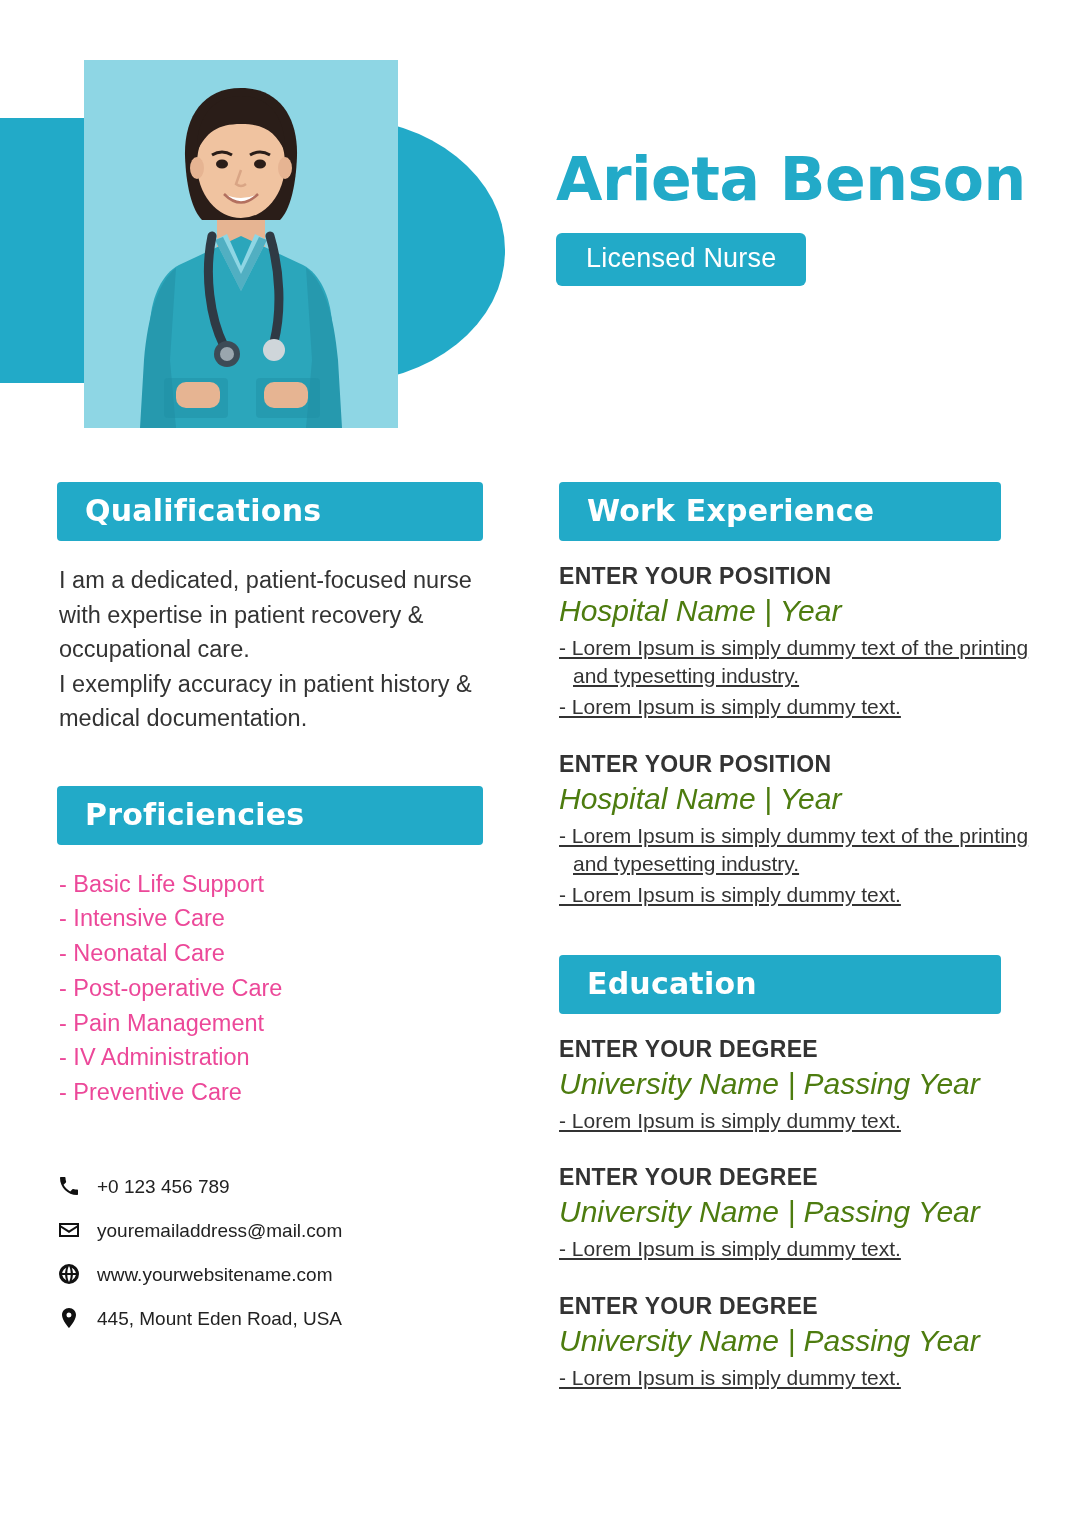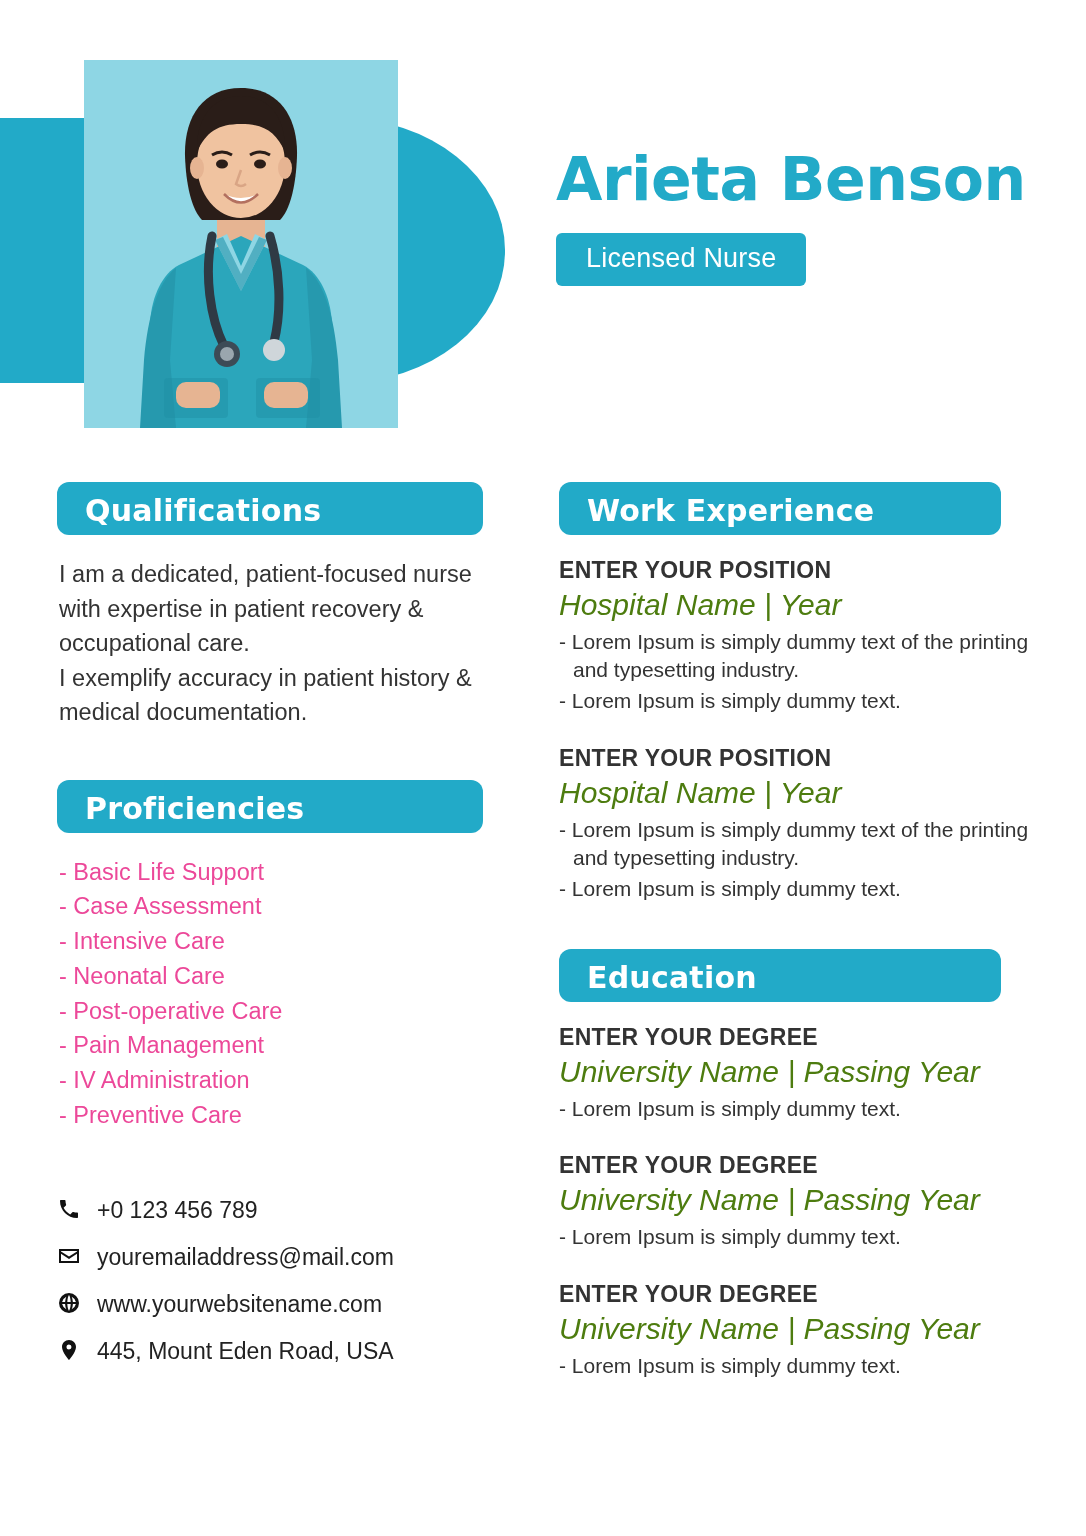--- a/index.html
+++ b/index.html
@@ -85,22 +85,22 @@
   }
   .col-right {
     position: absolute;
     left: 559px;
     top: 482px;
     width: 470px;
   }
 
   .section-bar {
     background: #22aac8;
-    border-radius: 12px;
-    padding: 12px 28px 8px 28px;
+    border-radius: 4px;
+    padding: 12px 28px 14px 28px;
     margin-bottom: 22px;
   }
   .section-bar h2 {
     font-family: "DejaVu Sans", sans-serif;
     font-weight: bold;
     font-size: 30px;
     color: #ffffff;
     letter-spacing: 0.2px;
     line-height: 1.1;
   }
@@ -121,23 +121,23 @@
     color: #ec4899;
     padding-left: 2px;
   }
 
   .spacer-lg { height: 50px; }
 
   
   .contact-list { list-style: none; margin-top: 14px; }
   .contact-item {
     display: flex;
-    align-items: flex-start;
+    align-items: flex-end;
     margin-bottom: 20px;
-    font-size: 23px;
+    font-size: 19px;
     color: #222222;
   }
   .contact-icon {
     width: 40px;
     flex: 0 0 40px;
     display: flex;
     align-items: center;
     justify-content: flex-start;
     color: #111111;
   }
@@ -159,20 +159,21 @@
     font-style: italic;
   }
   .entry-bullets { list-style: none; }
   .entry-bullets li {
     font-size: 21px;
     color: #333333;
     line-height: 1.33;
     padding-left: 14px;
     text-indent: -14px;
     margin-bottom: 3px;
+    text-decoration: underline;
   }
 </style>
 </head>
 <body>
 
 <div class="page">
 
   <div class="deco-left-block"></div>
   <div class="deco-circle"></div>
 
@@ -236,21 +237,20 @@
     <div class="para" style="white-space:pre-line;">I am a dedicated, patient-focused nurse with expertise in patient recovery &amp; occupational care.
 I exemplify accuracy in patient history &amp; medical documentation.</div>
 
     <div class="spacer-lg"></div>
 
     <div class="section-bar bar-w-left">
       <h2>Proficiencies</h2>
     </div>
     <ul class="skills">
       <li>- Basic Life Support</li>
-      <li>- Case Assessment</li>
       <li>- Intensive Care</li>
       <li>- Neonatal Care</li>
       <li>- Post-operative Care</li>
       <li>- Pain Management</li>
       <li>- IV Administration</li>
       <li>- Preventive Care</li>
     </ul>
 
     <div class="spacer-lg"></div>
 

